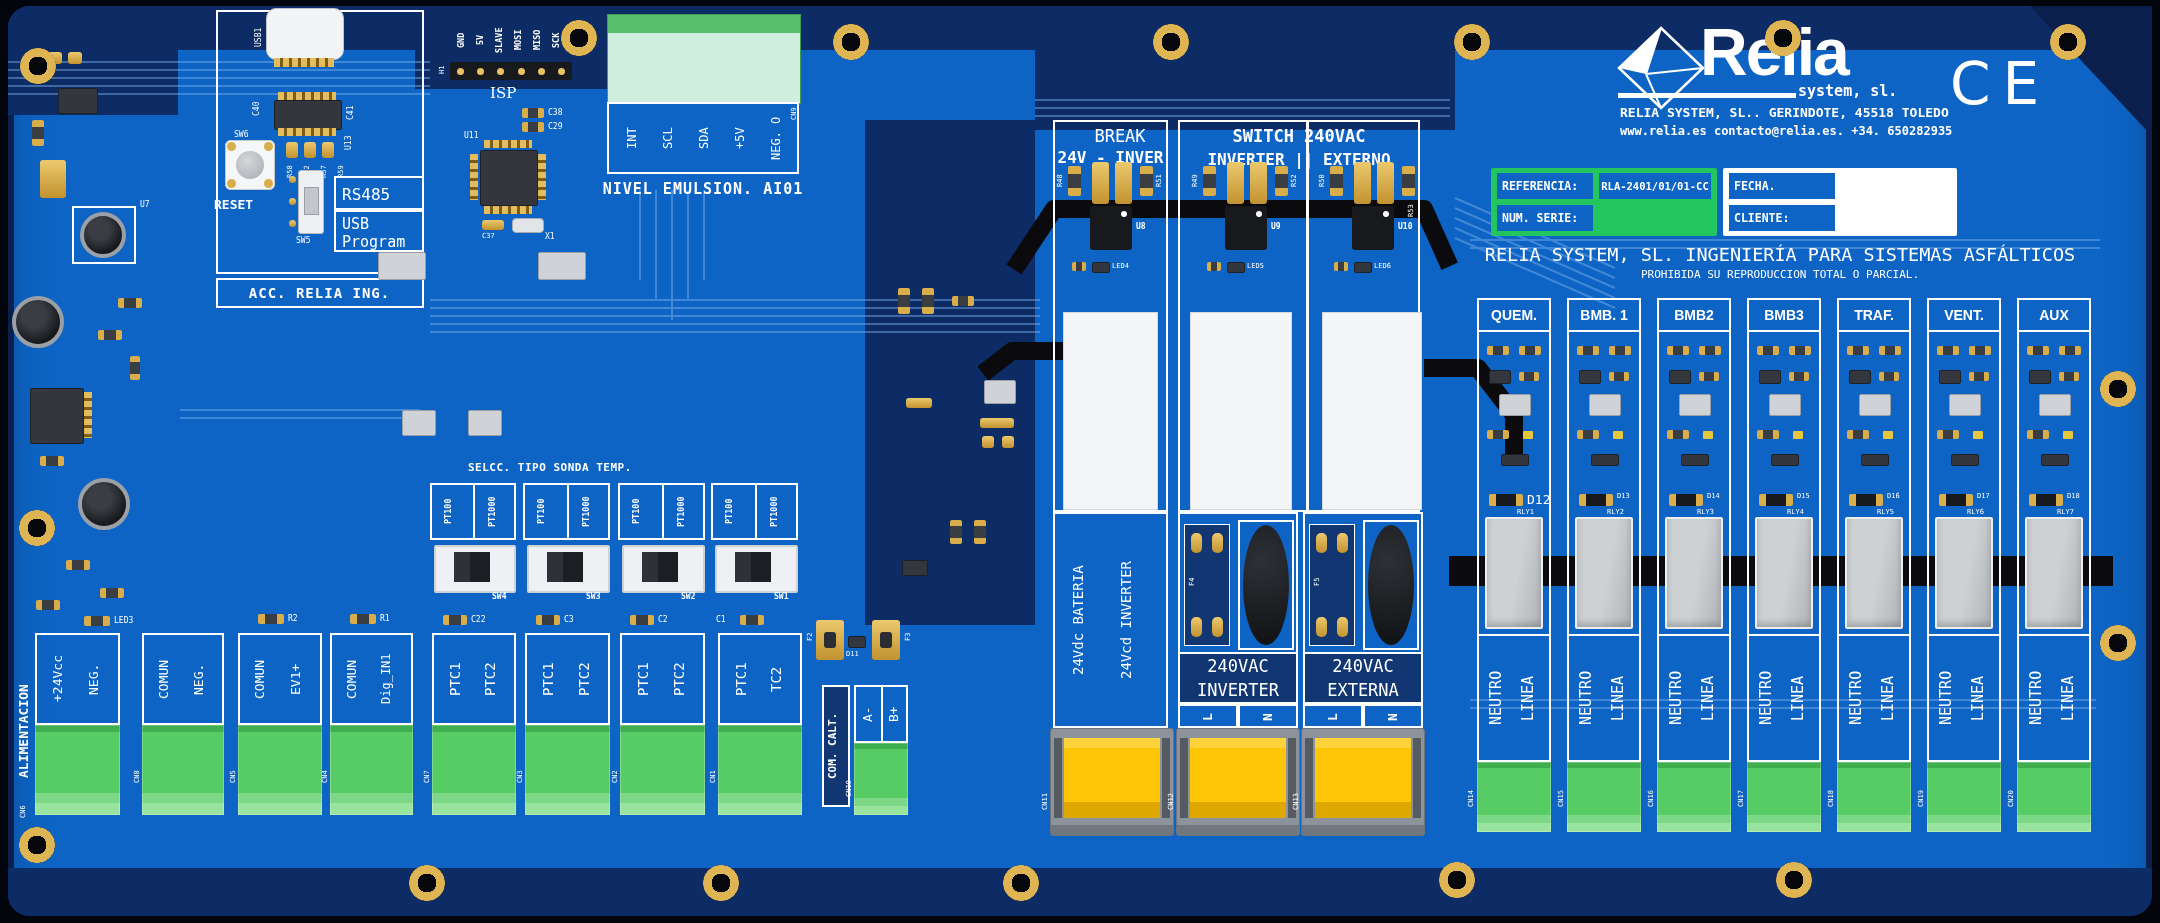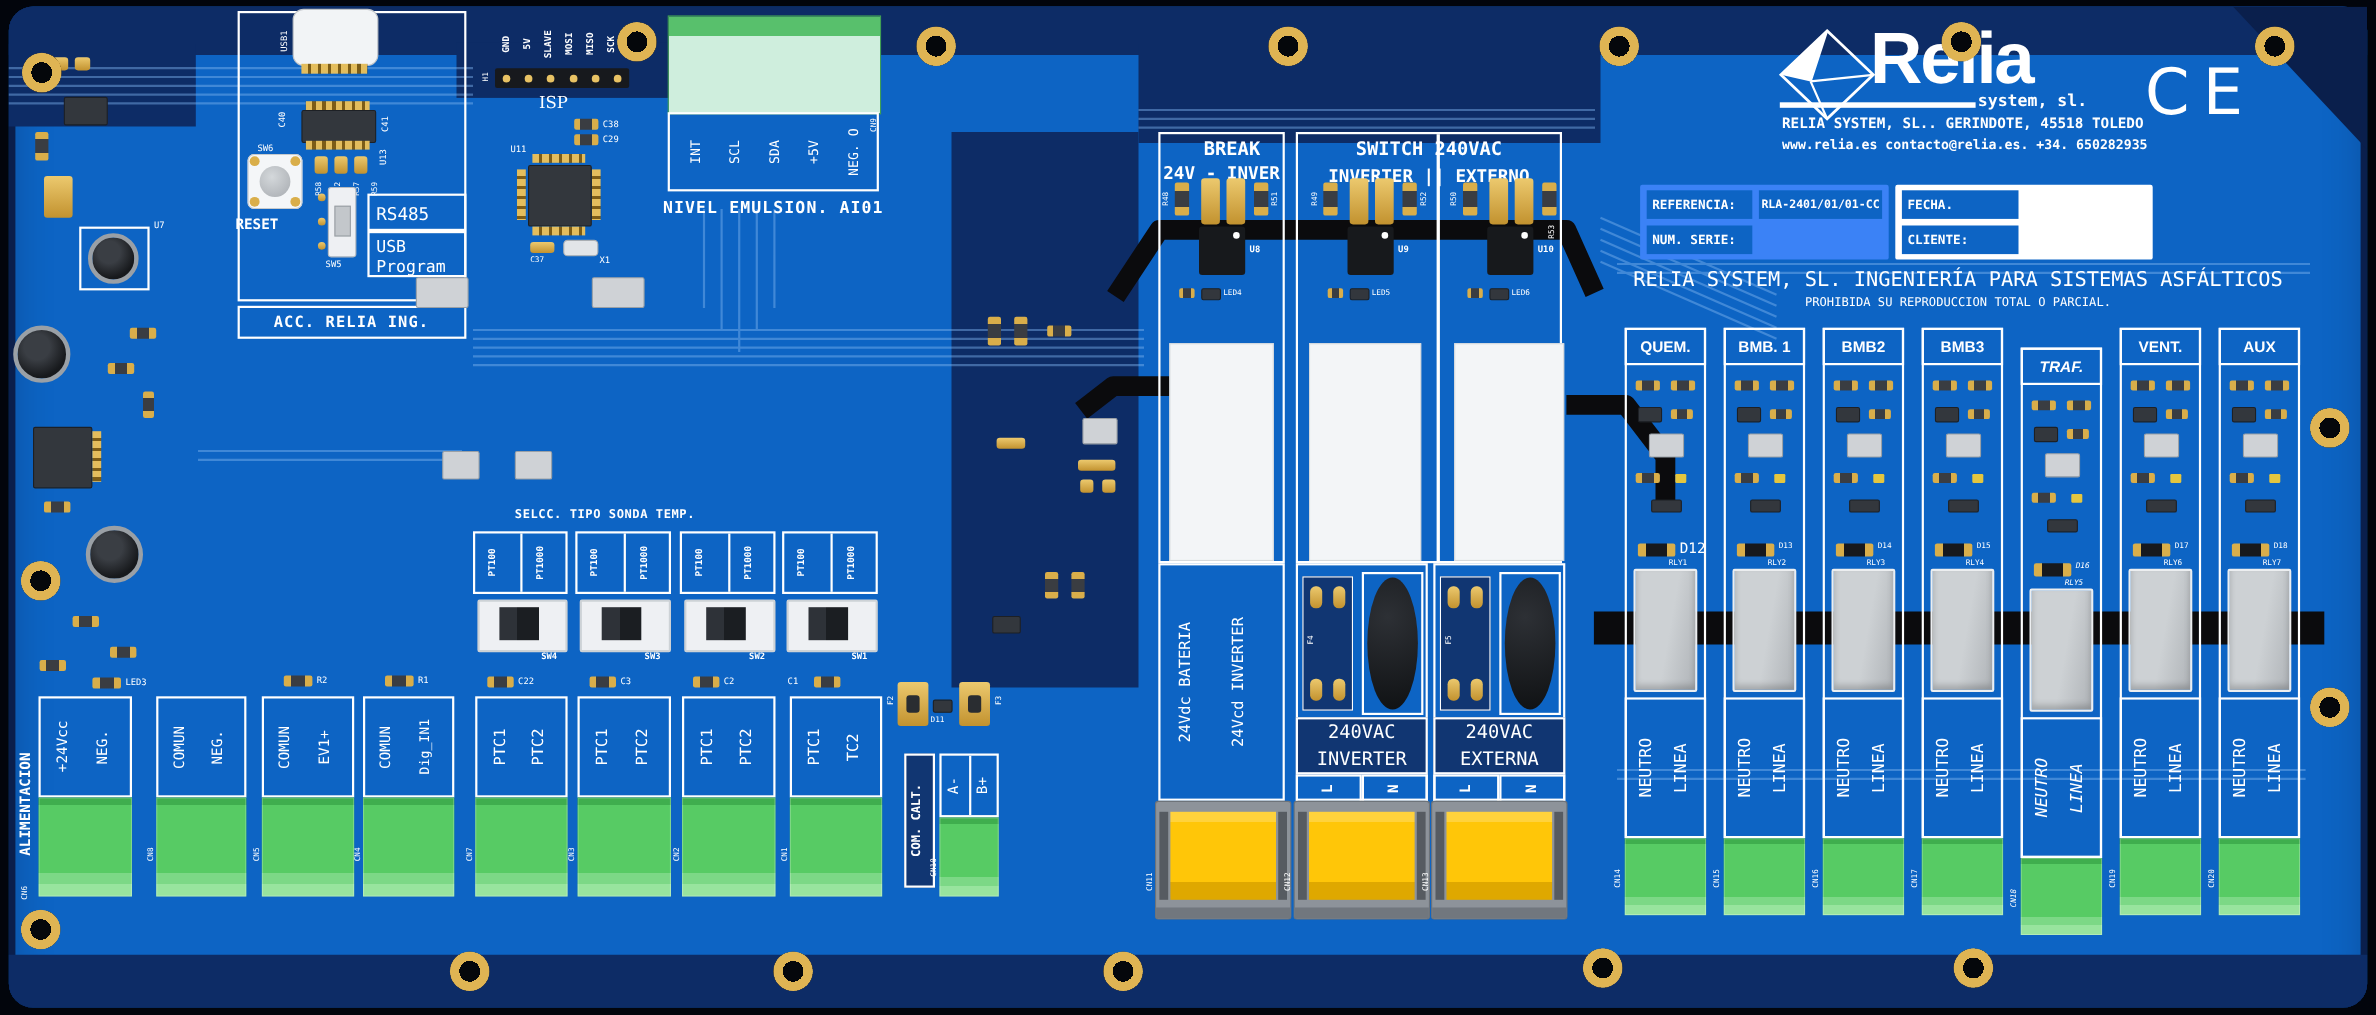--- a/index.html
+++ b/index.html
@@ -334,21 +334,21 @@
   <div class="vt" style="left:826px;top:688px;width:20px;height:116px;font-size:11px;font-weight:bold;">COM. CALT.</div>
   <div class="sbox" style="left:854px;top:685px;width:54px;height:58px;border-width:2px;">
       <div class="abs" style="left:50%;top:0;width:2px;height:100%;background:#fff;"></div>
     </div>
   <div class="vt" style="left:860px;top:689px;width:16px;height:50px;font-size:13px;">A-</div>
   <div class="vt" style="left:886px;top:689px;width:16px;height:50px;font-size:13px;">B+</div>
   <div class="greenblk" style="left:854px;top:743px;width:54px;height:72px;"></div>
   <div class="vt ref" style="left:845px;top:778px;width:8px;height:22px;font-size:7px;">CN10</div>
 
   <div class="sbox" style="left:1053px;top:120px;width:115px;height:392px;"></div>
-  <div class="hx" style="left:1053px;top:126px;width:134px;text-align:center;font-weight:bold;font-size:17px;">BREAK</div>
+  <div class="hx" style="left:1053px;top:126px;width:134px;text-align:center;font-weight:normal;font-size:17px;">BREAK</div>
   <div class="hx" style="left:1053px;top:148px;width:115px;text-align:center;font-weight:bold;font-size:16px;">24V - INVER</div>
   <div class="sbox" style="left:1178px;top:120px;width:242px;height:392px;">
       <div class="abs" style="left:126px;top:0;width:2.5px;height:100%;background:#fff;"></div>
     </div>
   <div class="hx" style="left:1178px;top:126px;width:242px;text-align:center;font-weight:bold;font-size:17px;">SWITCH 240VAC</div>
   <div class="hx" style="left:1178px;top:150px;width:242px;text-align:center;font-weight:bold;font-size:16px;">INVERTER || EXTERNO</div>
 
   <div class="resv" style="left:1068px;top:166px;width:13px;height:30px;"></div>
   <div class="vt ref" style="left:1056px;top:168px;width:9px;height:26px;font-size:7px;">R48</div>
   <div class="goldpad" style="left:1092px;top:162px;width:17px;height:42px;"></div>
@@ -537,21 +537,21 @@
     <div class="hx" style="left:50px;top:194px;font-size:7px;">D15</div>
     <div class="hx" style="left:40px;top:210px;font-size:7px;">RLY4</div>
     <div class="relay" style="left:8px;top:219px;width:58px;height:112px;"></div>
     <div class="sbox" style="left:0;top:336px;width:74px;height:128px;border-width:2px;"></div>
     <div class="vt" style="left:10px;top:344px;width:22px;height:112px;font-size:15px;">NEUTRO</div>
     <div class="vt" style="left:42px;top:344px;width:22px;height:112px;font-size:15px;">LINEA</div>
     <div class="greenblk" style="left:0;top:464px;width:74px;height:70px;"></div>
     <div class="vt ref" style="left:-10px;top:488px;width:8px;height:26px;font-size:7px;">CN17</div>
   </div>
 
-  <div class="abs" style="left:1837px;top:316px;width:58px;height:536px;font-style:italic;">
+  <div class="abs" style="left:1837px;top:298px;width:58px;height:536px;">
     <div class="sbox" style="left:0;top:0;width:74px;height:464px;border-width:2px;"></div>
     <div class="sbox nametxt" style="left:0;top:0;width:74px;height:34px;font-size:14px;">TRAF.</div>
     <div class="res" style="left:10px;top:48px;width:22px;height:9px;"></div>
       <div class="res" style="left:42px;top:48px;width:22px;height:9px;"></div>
     <div class="chipd" style="left:12px;top:72px;width:20px;height:12px;"></div>
       <div class="res" style="left:42px;top:74px;width:20px;height:9px;"></div>
     <div class="chipl" style="left:22px;top:96px;width:30px;height:20px;"></div>
     <div class="res" style="left:10px;top:132px;width:22px;height:9px;"></div>
       <div class="abs" style="left:46px;top:133px;width:10px;height:8px;background:#e4c63f;border-radius:1px;"></div>
     <div class="chipd" style="left:24px;top:156px;width:26px;height:10px;"></div>
@@ -615,21 +615,21 @@
     <polygon points="45,4 3,44 30,50" fill="#fff"></polygon>
     <path d="M45 4 L30 50 M30 50 L45 84 M30 50 L87 44" fill="none" stroke="#fff" stroke-width="2"></path>
   </svg>
   <div class="hx" style="left:1700px;top:14px;font-size:66px;font-weight:bold;letter-spacing:-2px;font-family:'Liberation Sans',sans-serif;">Relia</div>
   <div class="abs" style="left:1618px;top:93px;width:178px;height:4.5px;background:#fff;"></div>
   <div class="hx" style="left:1798px;top:82px;font-size:15px;font-weight:bold;">system, sl.</div>
   <div class="hx" style="left:1620px;top:105px;font-size:13px;font-weight:bold;">RELIA SYSTEM, SL..  GERINDOTE, 45518 TOLEDO</div>
   <div class="hx" style="left:1620px;top:124px;font-size:12px;font-weight:bold;">www.relia.es    contacto@relia.es.  +34. 650282935</div>
   <div class="hx" style="left:1950px;top:50px;font-size:58px;letter-spacing:12px;font-family:'DejaVu Sans',sans-serif;">CE</div>
 
-  <div class="abs" style="left:1491px;top:168px;width:226px;height:68px;background:#3b82f6;border-radius:2px;">
+  <div class="abs" style="left:1491px;top:168px;width:226px;height:68px;background:#22c55e;border-radius:2px;">
     <div class="abs nametxt" style="left:6px;top:5px;width:96px;height:26px;background:#0d64c4;font-family:'DejaVu Sans Mono',monospace;font-size:11.5px;justify-content:flex-start;padding-left:5px;box-sizing:border-box;">REFERENCIA:</div>
     <div class="abs nametxt" style="left:108px;top:5px;width:112px;height:26px;background:#0d64c4;font-family:'DejaVu Sans Mono',monospace;font-size:10.5px;">RLA-2401/01/01-CC</div>
     <div class="abs nametxt" style="left:6px;top:37px;width:96px;height:26px;background:#0d64c4;font-family:'DejaVu Sans Mono',monospace;font-size:11.5px;justify-content:flex-start;padding-left:5px;box-sizing:border-box;">NUM. SERIE:</div>
   </div>
   <div class="abs" style="left:1723px;top:168px;width:234px;height:68px;background:#fff;border-radius:2px;">
     <div class="abs nametxt" style="left:6px;top:5px;width:106px;height:26px;background:#0d64c4;font-family:'DejaVu Sans Mono',monospace;font-size:11.5px;justify-content:flex-start;padding-left:5px;box-sizing:border-box;">FECHA.</div>
     <div class="abs nametxt" style="left:6px;top:37px;width:106px;height:26px;background:#0d64c4;font-family:'DejaVu Sans Mono',monospace;font-size:11.5px;justify-content:flex-start;padding-left:5px;box-sizing:border-box;">CLIENTE:</div>
   </div>
   <div class="hx" style="left:1470px;top:268px;width:620px;text-align:center;font-size:11px;">PROHIBIDA SU REPRODUCCION TOTAL O PARCIAL.</div>
   <div class="hx" style="left:1470px;top:244px;width:620px;text-align:center;font-size:18.5px;">RELIA SYSTEM, SL.  INGENIERÍA PARA SISTEMAS ASFÁLTICOS</div>

